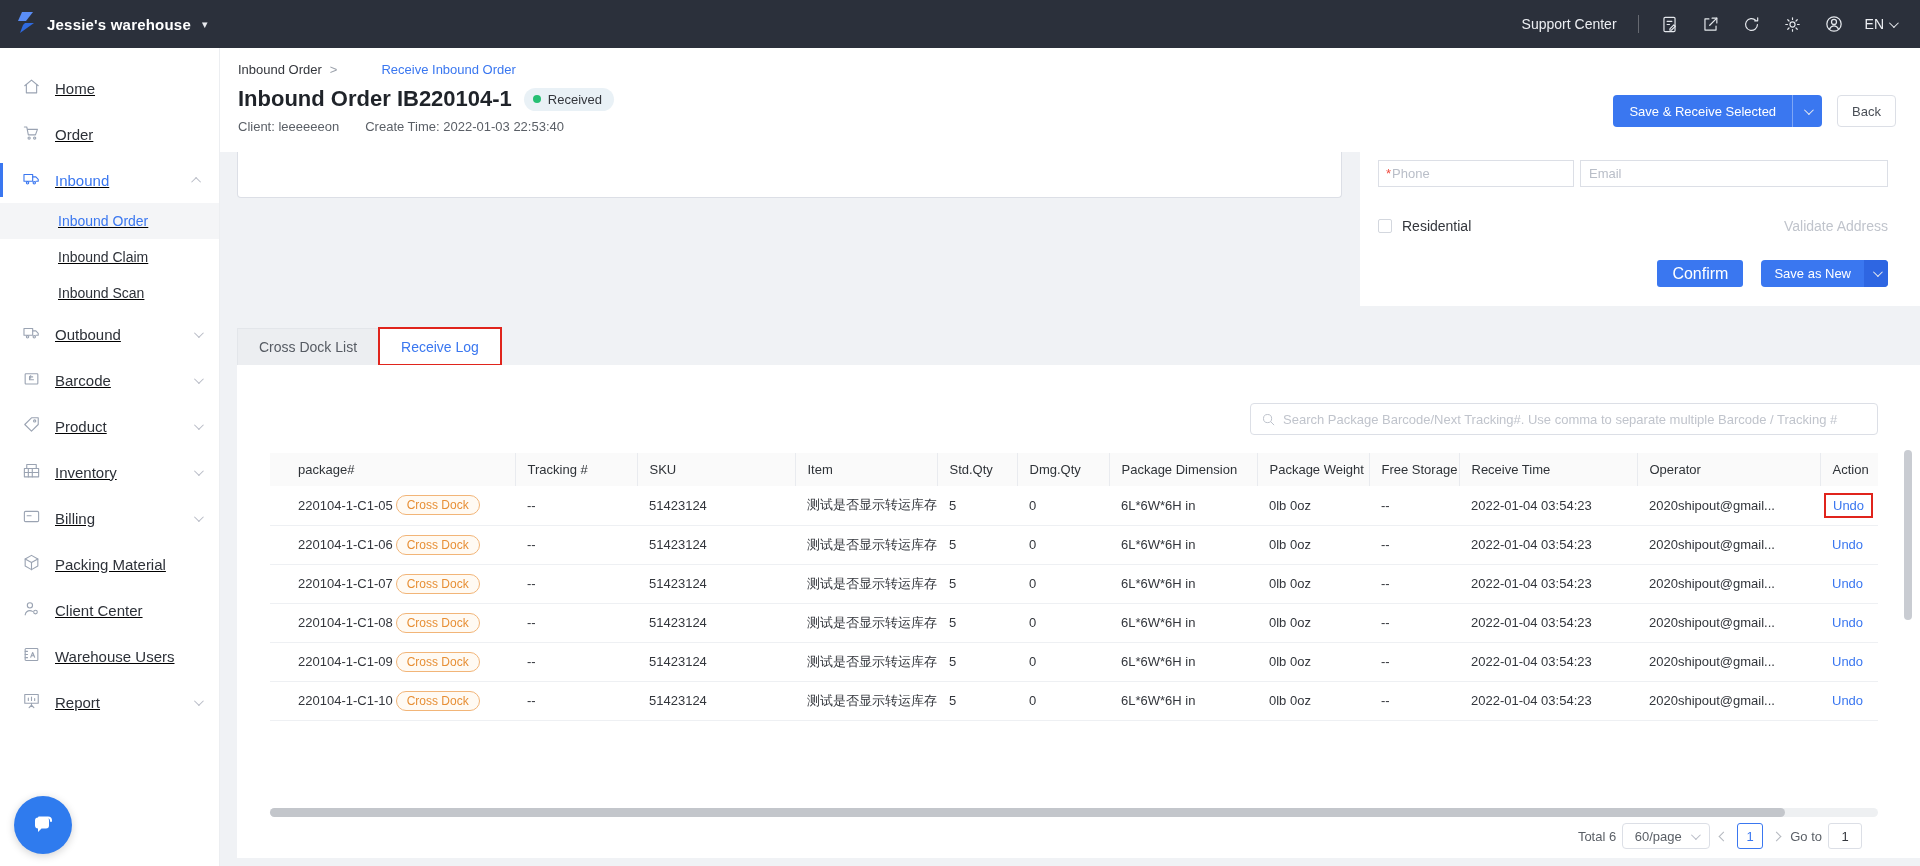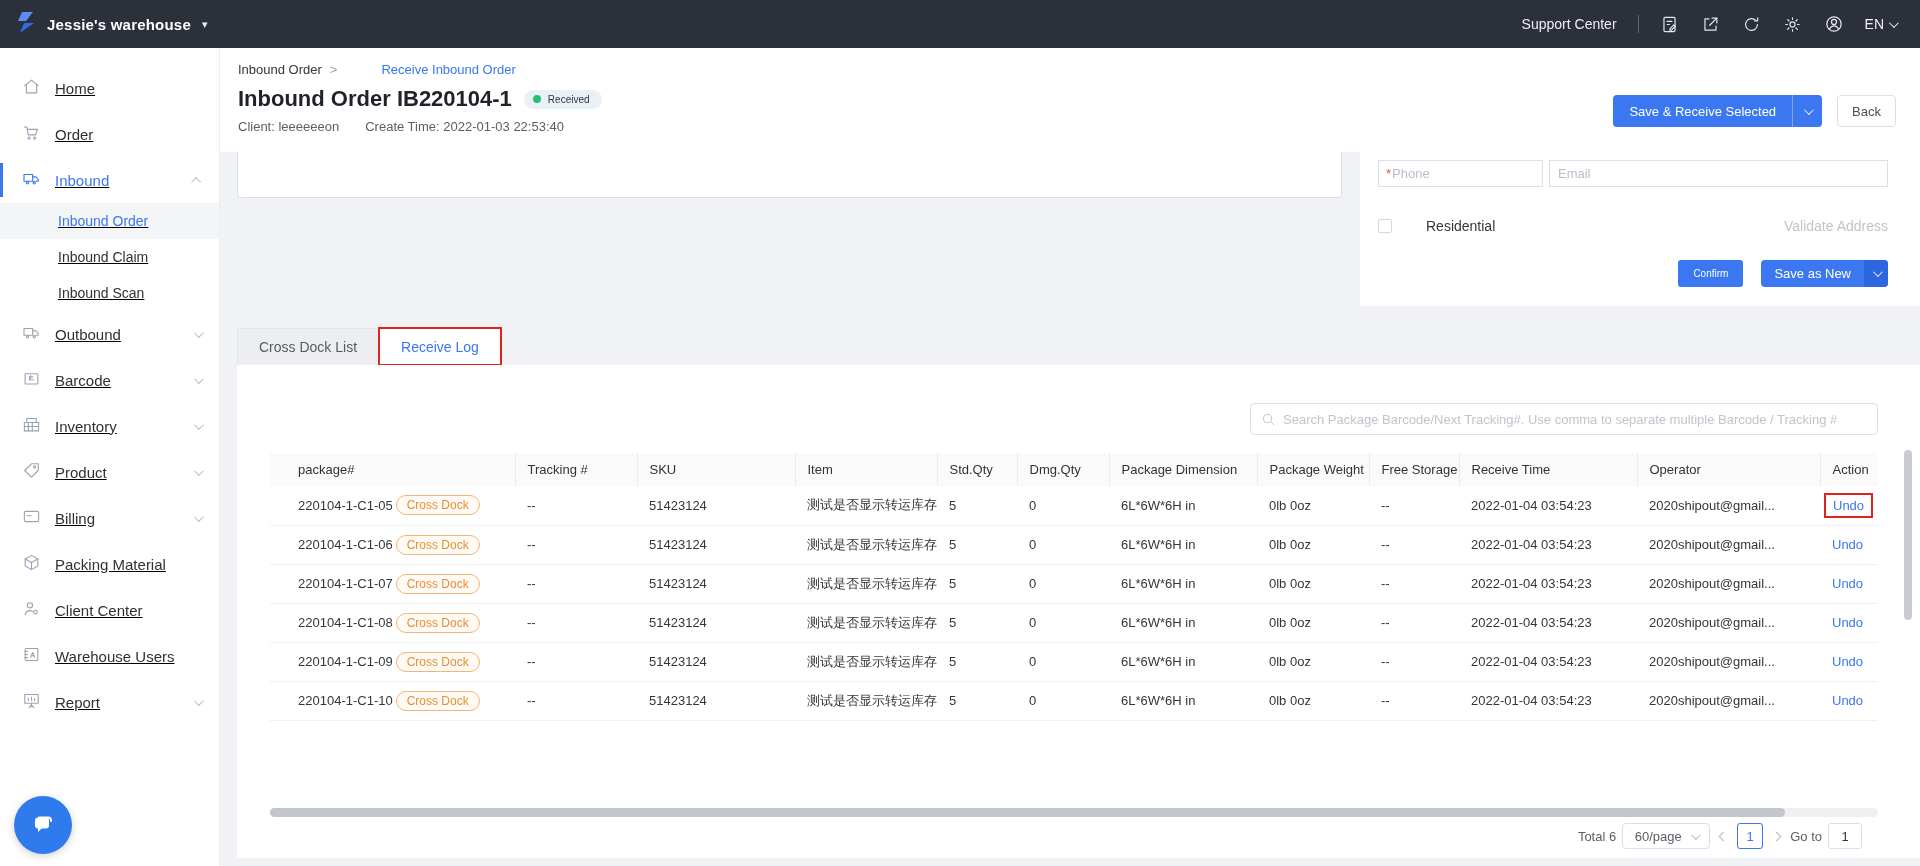--- a/index.html
+++ b/index.html
@@ -38,51 +38,51 @@
   .sub-item.active { color:#3a77f0; background:#f4f5f7; }
 
   
   .page-header { position:absolute; left:220px; top:48px; width:1700px; height:104px; background:#fff; padding:14px 24px 0 18px; }
   .breadcrumb { font-size:13px; color:#33363c; display:flex; gap:8px; align-items:center; }
   .breadcrumb .crumb-current { color:#3a77f0;margin-left:36px; }
   .breadcrumb .sep { color:#9aa0aa; }
   .title-row { display:flex; align-items:center; gap:12px; margin-top:9px; }
   .page-title { font-size:22px; font-weight:bold; color:#1f2329; }
   .status-badge { display:inline-flex; align-items:center; gap:7px; background:#e9f1f6; border-radius:12px;
-                  padding:4px 12px 4px 9px; font-size:10px; color:#33363c; }
+                  padding:4px 12px 4px 9px; font-size:13px; color:#33363c; }
   .status-dot { width:8px; height:8px; border-radius:50%; background:#26bf73; }
   .meta-row { margin-top:7px; font-size:13px; color:#5a5f66; display:flex; gap:26px; }
   .header-actions { position:absolute; right:24px; top:47px; display:flex; gap:15px; }
   .btn-primary-split { display:flex; height:32px; background:#3a77f0; border-radius:4px; overflow:hidden; color:#fff; cursor:pointer;margin-left:9px; }
   .btn-primary-split .main { padding:0 16px; display:flex; align-items:center; font-size:13px; }
   .btn-primary-split .arrow { width:30px; display:flex; align-items:center; justify-content:center; border-left:1px solid rgba(255,255,255,.35); }
   .btn-back { height:32px; padding:0 14px; background:#fff; border:1px solid #dcdfe6; border-radius:4px;
               font-size:13px; color:#4a4f57; display:flex; align-items:center; cursor:pointer; }
 
   
   .content { position:absolute; left:220px; top:152px; width:1700px; height:714px; background:#f0f2f5; }
   .partial-box { position:absolute; left:17px; top:0; width:1105px; height:46px; background:#fff;
                  border:1px solid #dcdfe6; border-top:none; border-radius:0 0 4px 4px; }
 
   
   .address-panel { position:absolute; left:1140px; top:0; width:560px; height:154px; background:#fff; padding:8px 32px 0 18px; }
   .ap-inputs { display:flex; }
   .ap-input { height:27px; border:1px solid #dcdfe6; background:#fff; font-size:13px; padding:0 8px; color:#33363c; }
   .ap-input::placeholder { color:#b9bec8; }
-  .phone-wrap { position:relative; width:165px; }
+  .phone-wrap { position:relative; width:196px; }
   .phone-wrap input { width:100%; }
   .phone-ph { position:absolute; left:8px; top:6px; font-size:13px; color:#b9bec8; pointer-events:none; }
   .phone-ph .req { color:#ef4b3f; margin-right:1px; }
   .email-input { flex:1; margin-left:6px; }
-  .ap-row2 { margin-top:31px; display:flex; align-items:center;gap:24px; }
+  .ap-row2 { margin-top:31px; display:flex; align-items:center; }
   .checkbox { width:14px; height:14px; border:1px solid #d3d7de; border-radius:2px; background:#fff; cursor:pointer; }
   .cb-label { font-size:14px; color:#33363c; margin-left:10px; }
   .validate-link { margin-left:auto; font-size:14px; color:#c0c4cc; cursor:pointer; }
   .ap-actions { margin-top:26px; display:flex; justify-content:flex-end; gap:9px; }
-  .btn-confirm { height:27px; padding:0 15px; background:#3a77f0; color:#fff; border-radius:3px; font-size:10px;
+  .btn-confirm { height:27px; padding:0 15px; background:#3a77f0; color:#fff; border-radius:3px; font-size:16px;
                  display:flex; align-items:center; cursor:pointer; }
 
   
   .tabs { position:absolute; left:17px; top:176px; height:37px; display:flex; align-items:stretch; }
   .tab { padding:0 21px; display:flex; align-items:center; font-size:14px; color:#565b63;
          background:#eceef1; border:1px solid #e3e6ea; border-bottom:none; cursor:pointer; }
   .tab.active { background:#fff; color:#3a77f0; border-color:#fff; outline:2px solid #e0241c; outline-offset:-1px; }
 
   
   .main-panel { position:absolute; left:17px; top:213px; width:1683px; height:493px; background:#fff; }
@@ -235,33 +235,33 @@
       <span class="nicon"><svg width="19" height="19" viewBox="0 0 24 24">
             <rect x="4" y="6" width="16" height="13" rx="1"></rect>
             <path d="M13.5 10H9.5v3.5h5"></path>
             <path d="M11 8.5L9.5 10l1.5 1.5"></path>
           </svg></span>
       <span>Barcode</span>
       <span class="chev down"></span>
     </div>
     <div class="nav-item">
       <span class="nicon"><svg width="19" height="19" viewBox="0 0 24 24">
+            <path d="M3.5 12L12 3.5h8.5V12L12 20.5z"></path>
+            <circle cx="16" cy="7.5" r="1.4"></circle>
+          </svg></span>
+      <span>Product</span>
+      <span class="chev down"></span>
+    </div>
+    <div class="nav-item">
+      <span class="nicon"><svg width="19" height="19" viewBox="0 0 24 24">
             <rect x="3" y="9.5" width="18" height="10.5"></rect>
             <path d="M8 9.5v10.5M13 9.5v10.5M3 14.5h18"></path>
             <rect x="6" y="4.5" width="12" height="5"></rect>
           </svg></span>
       <span>Inventory</span>
-      <span class="chev down"></span>
-    </div>
-    <div class="nav-item">
-      <span class="nicon"><svg width="19" height="19" viewBox="0 0 24 24">
-            <path d="M3.5 12L12 3.5h8.5V12L12 20.5z"></path>
-            <circle cx="16" cy="7.5" r="1.4"></circle>
-          </svg></span>
-      <span>Product</span>
       <span class="chev down"></span>
     </div>
     <div class="nav-item">
       <span class="nicon"><svg width="19" height="19" viewBox="0 0 24 24">
             <rect x="3" y="5.5" width="18" height="13" rx="1.5"></rect>
             <path d="M6.5 11h5"></path>
           </svg></span>
       <span>Billing</span>
       <span class="chev down"></span>
     </div>

